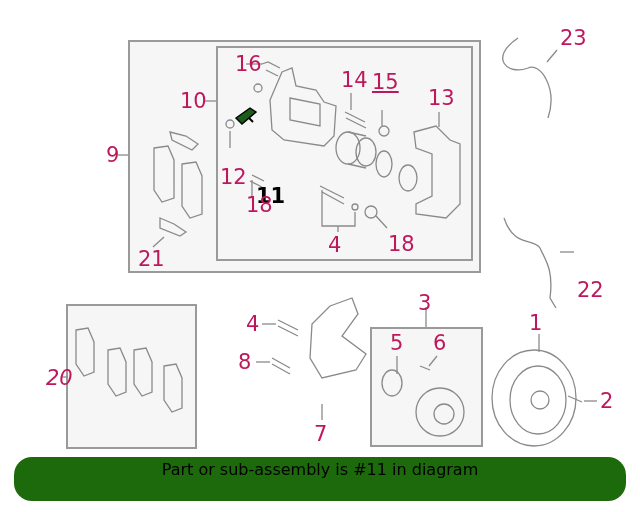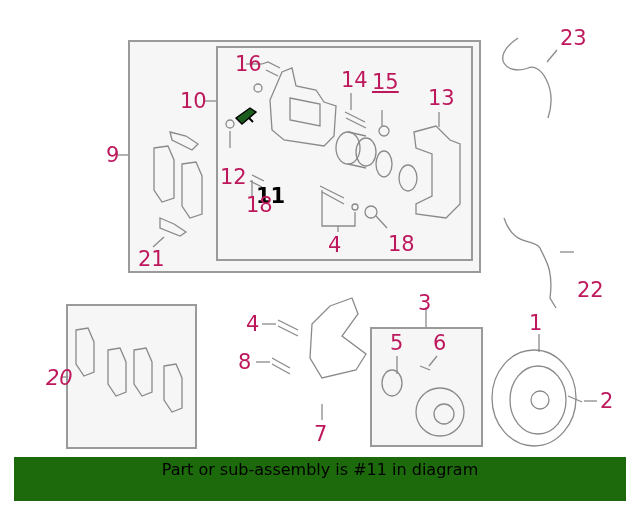--- a/index.html
+++ b/index.html
@@ -1,21 +1,21 @@
 <!DOCTYPE html>
 <html><head>
 <meta charset="utf-8">
 <style>
   html,body{margin:0;padding:0;background:#fff;}
   body{width:640px;height:512px;position:relative;overflow:hidden;font-family:"DejaVu Sans",sans-serif;}
   .box{position:absolute;border:2px solid #9a9a9a;background:#f6f6f6;box-sizing:border-box;}
   .lbl{position:absolute;color:#be185d;font-size:21px;line-height:1;}
   .lbl.hl{color:#000;font-weight:bold;}
   svg.art{position:absolute;left:0;top:0;}
-  .banner{position:absolute;left:14px;top:457px;width:612px;height:44px;background:#1d6a0c;color:#000;text-align:center;font-size:16px;line-height:18px;padding-top:4px;box-sizing:border-box;}
+  .banner{position:absolute;left:14px;top:457px;width:612px;height:44px;background:#1d6a0c;color:#000;text-align:center;font-size:16px;line-height:18px;padding-top:4px;box-sizing:border-box;border-radius:18px;}
   .banner div{white-space:nowrap;}
 </style>
 </head>
 <body>
 
 <div class="box" style="left:128px;top:40px;width:353px;height:233px;"></div>
 <div class="box" style="left:216px;top:46px;width:257px;height:215px;"></div>
 <div class="box" style="left:66px;top:304px;width:131px;height:145px;"></div>
 <div class="box" style="left:370px;top:327px;width:113px;height:120px;"></div>
 

